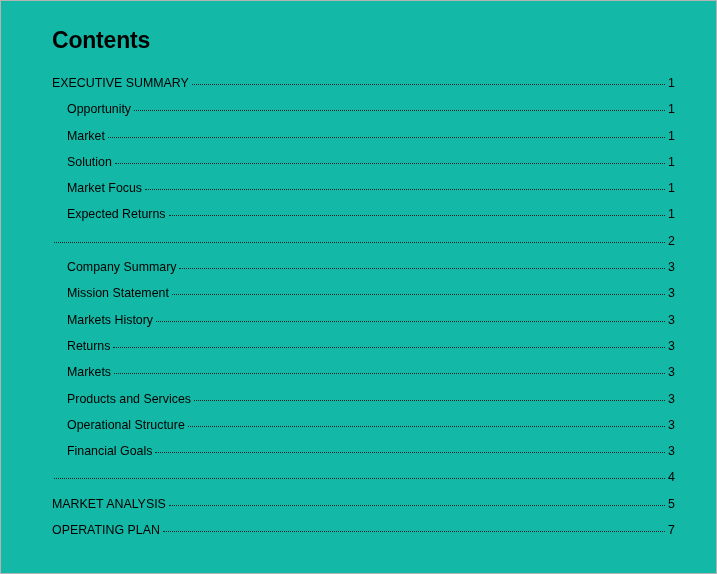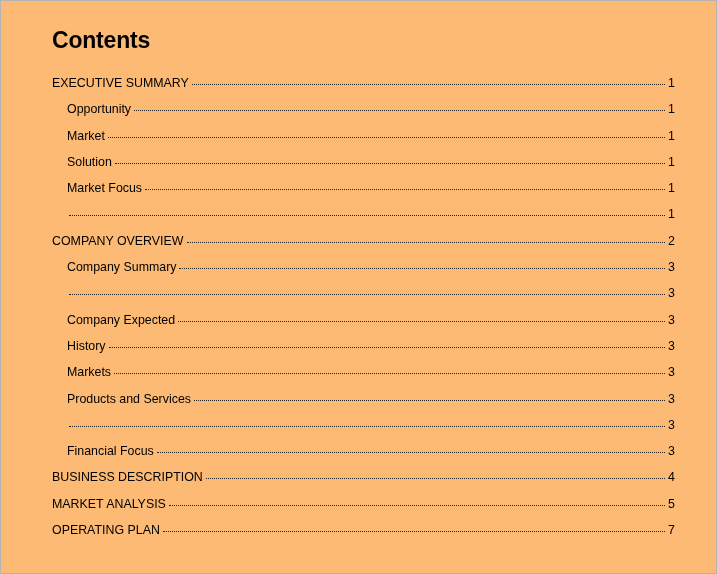--- a/index.html
+++ b/index.html
@@ -15,21 +15,21 @@
       font-family: "Liberation Sans", "DejaVu Sans", sans-serif;
       color: #000000;
     }
     .page {
       position: absolute;
       left: 0;
       top: 0;
       width: 715px;
       height: 572px;
       border: 1px solid #b4b4b4;
-      background: #fdba74;
+      background: #14b8a6;
       box-sizing: content-box;
     }
     .toc-title {
       position: absolute;
       left: 51px;
       top: 24px;
       font-size: 23px;
       font-weight: bold;
       letter-spacing: -0.2px;
       line-height: 30px;
@@ -101,68 +101,69 @@
       <span class="toc-label">Solution</span>
       <span class="toc-leader"></span>
       <span class="toc-page">1</span>
     </li>
     <li class="toc-entry level-2">
       <span class="toc-label">Market Focus</span>
       <span class="toc-leader"></span>
       <span class="toc-page">1</span>
     </li>
     <li class="toc-entry level-2">
+      <span class="toc-label">Expected Returns</span>
       <span class="toc-leader"></span>
       <span class="toc-page">1</span>
     </li>
     <li class="toc-entry level-1">
-      <span class="toc-label">COMPANY OVERVIEW</span>
       <span class="toc-leader"></span>
       <span class="toc-page">2</span>
     </li>
     <li class="toc-entry level-2">
       <span class="toc-label">Company Summary</span>
       <span class="toc-leader"></span>
       <span class="toc-page">3</span>
     </li>
     <li class="toc-entry level-2">
+      <span class="toc-label">Mission Statement</span>
       <span class="toc-leader"></span>
       <span class="toc-page">3</span>
     </li>
     <li class="toc-entry level-2">
-      <span class="toc-label">Company Expected</span>
+      <span class="toc-label">Markets History</span>
       <span class="toc-leader"></span>
       <span class="toc-page">3</span>
     </li>
     <li class="toc-entry level-2">
-      <span class="toc-label">History</span>
+      <span class="toc-label">Returns</span>
       <span class="toc-leader"></span>
       <span class="toc-page">3</span>
     </li>
     <li class="toc-entry level-2">
       <span class="toc-label">Markets</span>
       <span class="toc-leader"></span>
       <span class="toc-page">3</span>
     </li>
     <li class="toc-entry level-2">
       <span class="toc-label">Products and Services</span>
       <span class="toc-leader"></span>
       <span class="toc-page">3</span>
     </li>
     <li class="toc-entry level-2">
+      <span class="toc-label">Operational Structure</span>
       <span class="toc-leader"></span>
       <span class="toc-page">3</span>
     </li>
     <li class="toc-entry level-2">
-      <span class="toc-label">Financial Focus</span>
+      <span class="toc-label">Financial Goals</span>
       <span class="toc-leader"></span>
       <span class="toc-page">3</span>
     </li>
     <li class="toc-entry level-1">
-      <span class="toc-label">BUSINESS DESCRIPTION</span>
       <span class="toc-leader"></span>
       <span class="toc-page">4</span>
     </li>
     <li class="toc-entry level-1">
       <span class="toc-label">MARKET ANALYSIS</span>
       <span class="toc-leader"></span>
       <span class="toc-page">5</span>
     </li>
     <li class="toc-entry level-1">
       <span class="toc-label">OPERATING PLAN</span>

